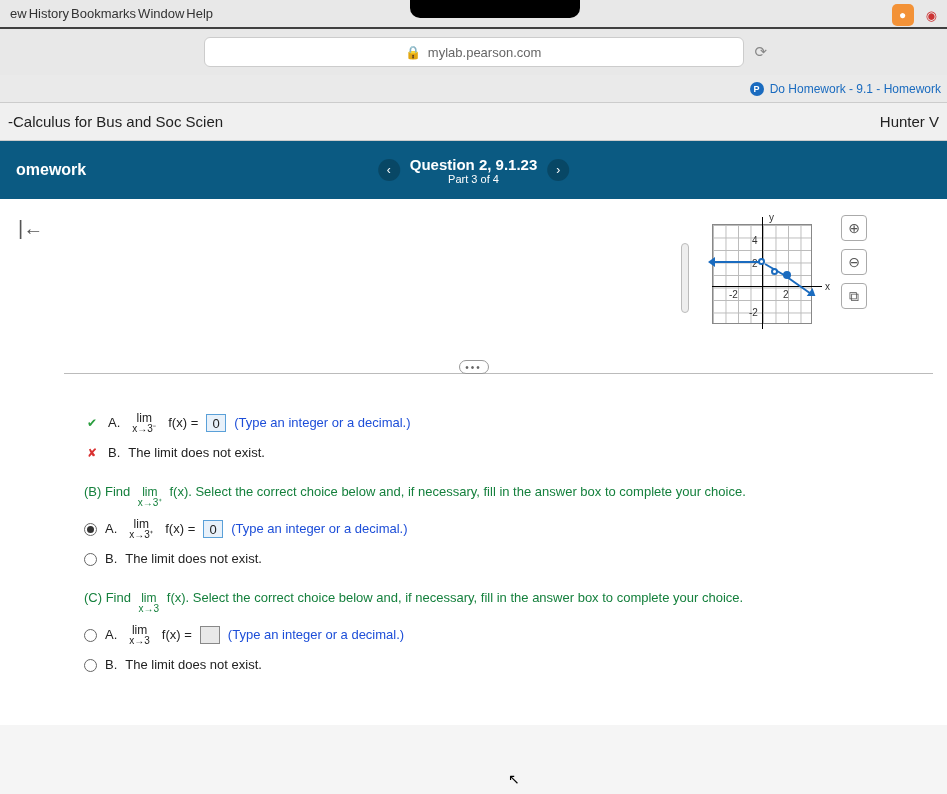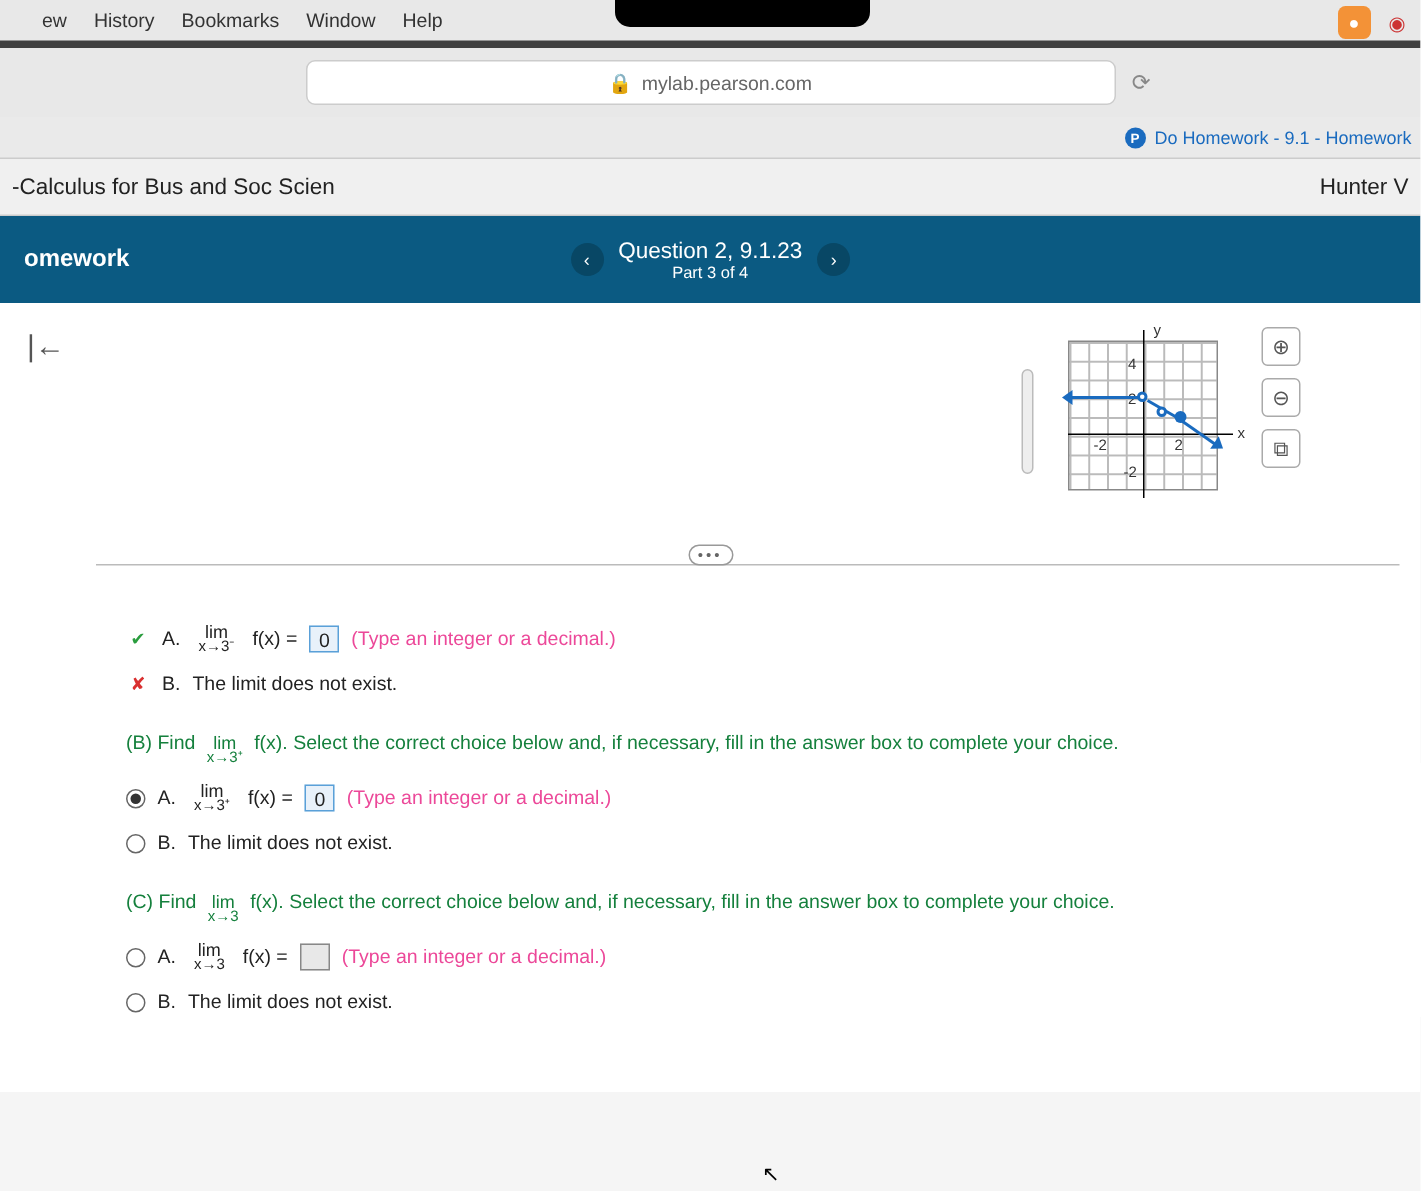--- a/index.html
+++ b/index.html
@@ -1,32 +1,32 @@
 <!DOCTYPE html>
 <html><head>
 <meta charset="utf-8">
 <style>
 *{margin:0;padding:0;box-sizing:border-box;font-family:Arial,Helvetica,sans-serif}
 body{background:#f5f5f5;color:#333;font-size:13px;width:947px;height:794px;overflow:hidden;position:relative}
-.menubar{background:#e8e8e8;padding:6px 28px;display:flex;gap:18px;font-size:13px;color:#333;border-bottom:5px solid #404040}
+.menubar{background:#e8e8e8;padding:6px 10px;display:flex;gap:2px;font-size:13px;color:#333;border-bottom:2px solid #404040}
 .menubar span{cursor:default}
 .urlbar-row{background:#e8e8e8;padding:8px 0;display:flex;justify-content:center;align-items:center;position:relative}
 .urlbar{background:#fff;border:1px solid #ccc;border-radius:6px;width:540px;height:30px;display:flex;align-items:center;justify-content:center;gap:6px;color:#666;font-size:13px}
 .reload{position:absolute;right:180px;color:#888;font-size:15px}
 .top-notch{position:absolute;left:410px;top:0;width:170px;height:18px;background:#000;border-radius:0 0 10px 10px}
 .tabbar{background:#eaeaea;display:flex;align-items:center;height:28px;font-size:12px;color:#555;border-bottom:1px solid #ccc;position:relative}
 .tab1{padding:0 12px;background:#ddd;height:100%;display:flex;align-items:center;border-right:1px solid #bbb}
 .tab2{position:absolute;right:6px;display:flex;align-items:center;gap:6px;color:#1a6bbf;font-size:12px}
 .tab2 .p{width:14px;height:14px;border-radius:50%;background:#1a6bbf;color:#fff;display:inline-flex;align-items:center;justify-content:center;font-size:9px;font-weight:bold}
 .course-row{background:#f0f0f0;padding:10px 8px;display:flex;justify-content:space-between;align-items:center;font-size:15px;color:#222;border-bottom:1px solid #ccc}
 .blue-bar{background:#0b5a82;color:#fff;display:flex;align-items:center;padding:12px 16px;height:58px}
 .blue-bar .hw{font-size:16px;font-weight:600}
 .qnav{margin-left:auto;margin-right:auto;display:flex;align-items:center;gap:10px;position:absolute;left:50%;transform:translateX(-50%)}
 .navbtn{width:22px;height:22px;border-radius:50%;background:#084765;color:#fff;display:flex;align-items:center;justify-content:center;font-size:12px;cursor:pointer}
-.qtitle{text-align:right;font-size:15px;font-weight:400}
+.qtitle{text-align:right;font-size:15px;font-weight:700}
 .qpart{font-size:11px;font-weight:400}
 .scores{position:absolute;right:16px;text-align:left;font-size:13px}
 .scores .row1{font-weight:400}
 .scores .row1 b{font-weight:700}
 .scores .row2{display:flex;align-items:center;gap:6px;margin-top:2px}
 .circ{width:13px;height:13px;border:2px solid #fff;border-radius:50%;display:inline-block}
 .content{background:#fff;padding:14px 14px 40px 14px;position:relative}
 .backarr{position:absolute;left:18px;top:18px;font-size:20px;color:#555;cursor:pointer}
 .prompt{margin-left:50px;margin-right:280px;font-size:13px;line-height:1.5;color:#222}
 .graph-area{position:absolute;right:30px;top:10px;width:220px;display:flex}
@@ -54,21 +54,21 @@
 .mark.wrong{color:#d93030}
 .radio{width:13px;height:13px;border:1px solid #666;border-radius:50%;display:inline-block;position:relative;flex-shrink:0}
 .radio.sel::after{content:"";position:absolute;left:2px;top:2px;width:7px;height:7px;background:#333;border-radius:50%}
 .lbl{font-weight:400}
 .ansbox{display:inline-block;min-width:20px;height:18px;border:1px solid #5aa0d8;background:#e8f1fa;text-align:center;padding:0 4px;line-height:17px}
 .ansbox.empty{background:#e8e8e8;border:1px solid #888}
 .limexpr{display:inline-flex;flex-direction:column;align-items:center;font-size:12px;line-height:1;margin:0 4px}
 .limexpr .top{font-size:12px}
 .limexpr .bot{font-size:10px}
 .section-q{margin:22px 0 8px 0;color:#15803d}
-.hint{color:#ec4899}
+.hint{color:#1d4ed8}
 .cursor{position:absolute;left:508px;top:572px;font-size:14px;color:#000;pointer-events:none}
 .topright-icons{position:absolute;right:10px;top:4px;display:flex;gap:12px;align-items:center}
 .ti{width:22px;height:22px;border-radius:5px;background:#f39237;display:flex;align-items:center;justify-content:center;color:#fff;font-size:12px}
 </style>
 </head>
 <body>
 
 <div class="top-notch"></div>
 <div class="menubar">
   <span>ew</span>

